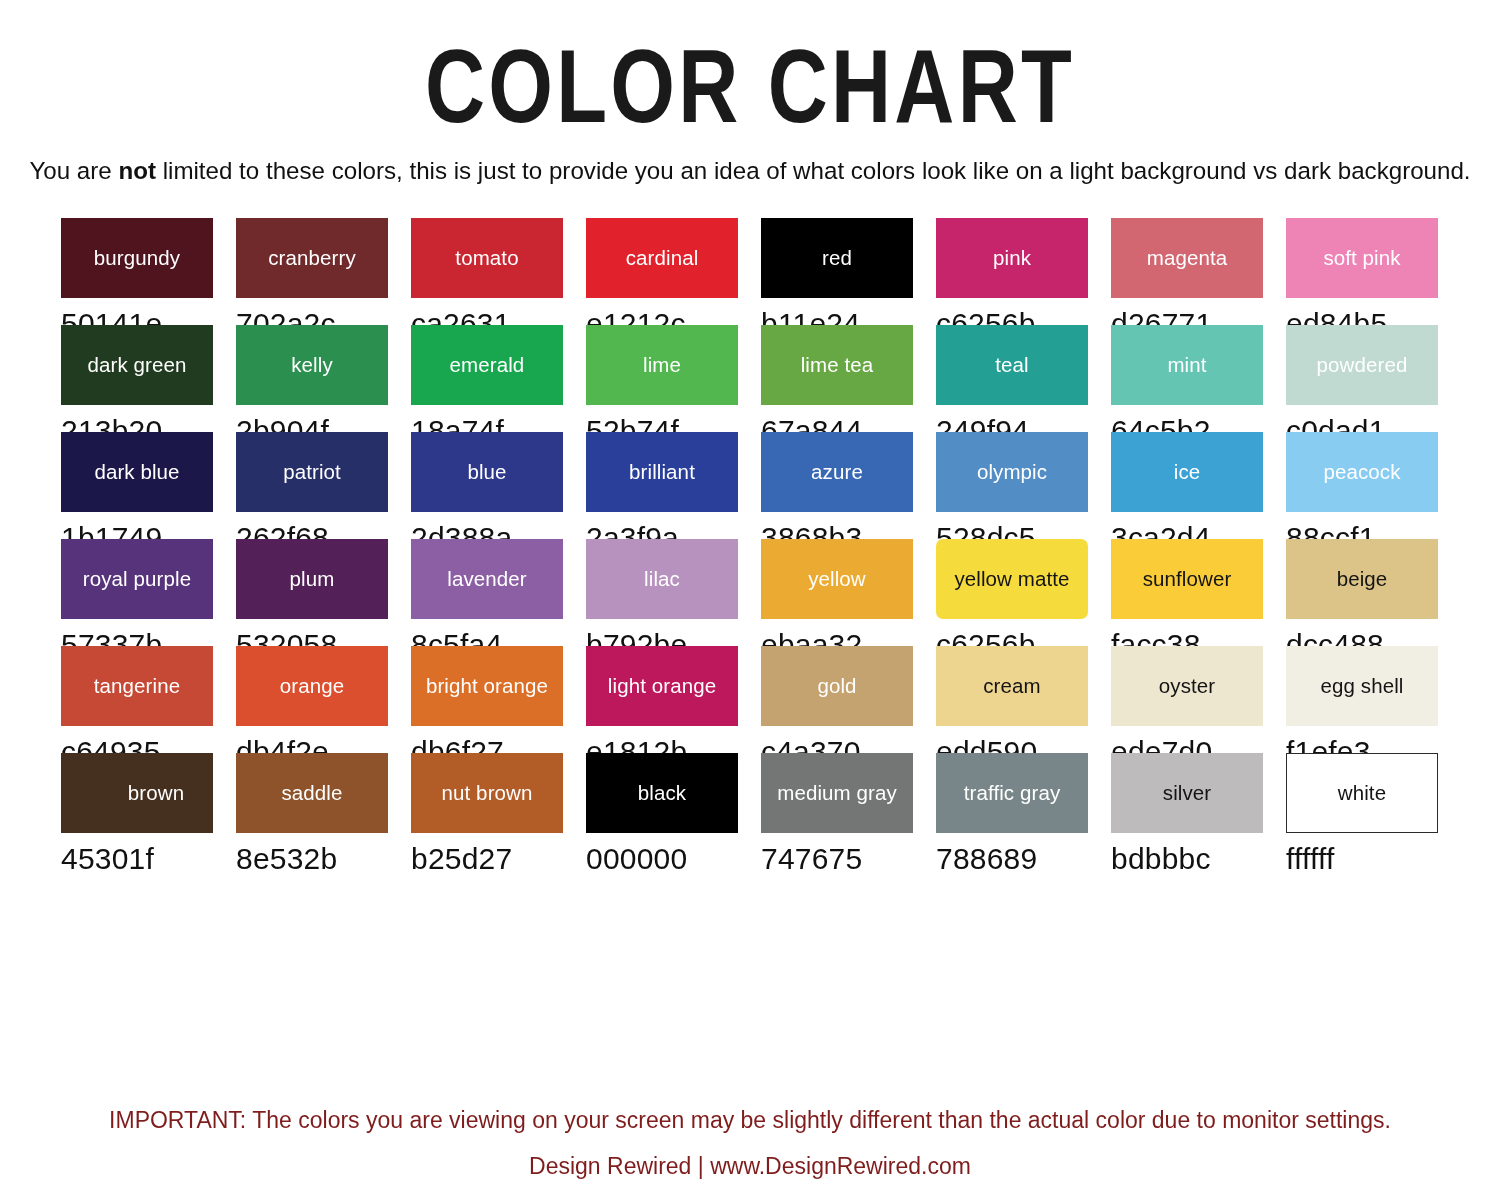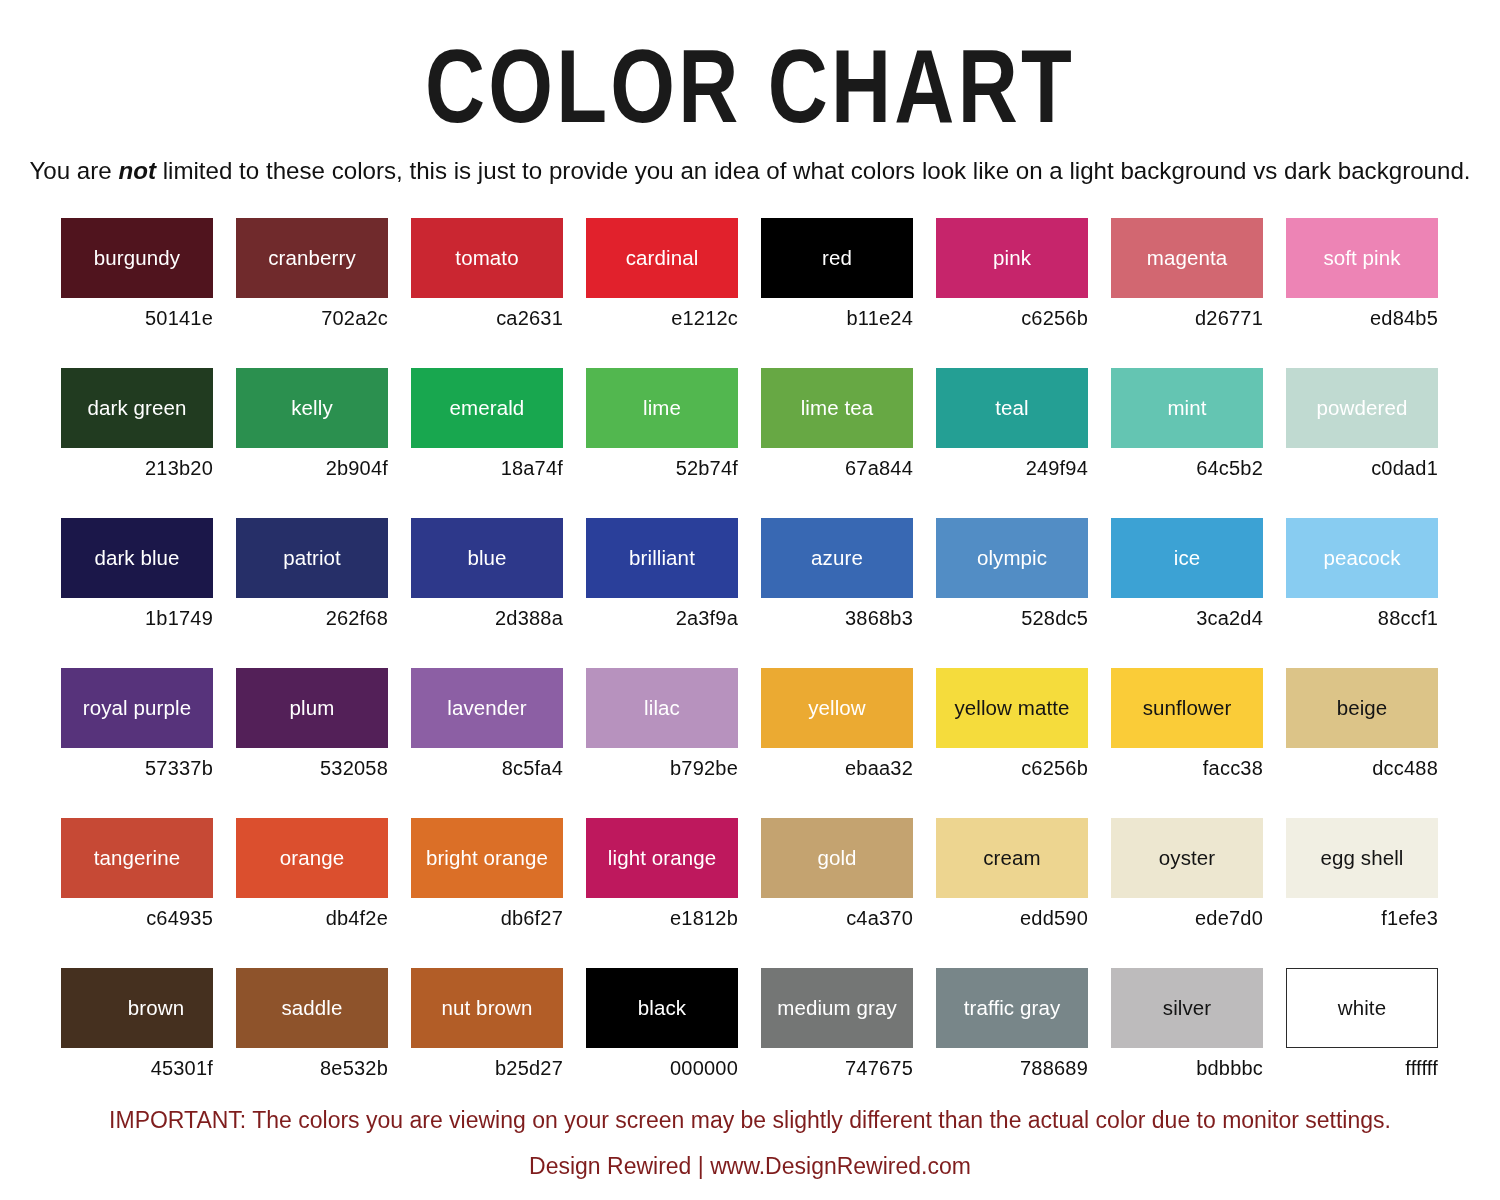--- a/index.html
+++ b/index.html
@@ -42,33 +42,33 @@
   .subtitle {
     text-align: center;
     font-size: 24.5px;
     line-height: 1.1;
     color: #111111;
     margin: 0;
     padding-top: 20px;
     white-space: nowrap;
     transform: scaleX(0.985);
   }
-  .subtitle b { font-weight: 700; font-style: italic; }
+  .subtitle b { font-weight: 700; }
 
   
   .grid {
     position: absolute;
     left: 61px;
     top: 218px;
     width: 1379px;
   }
   .row {
     display: flex;
     gap: 23px;
-    height: 150px;
+    height: 107px;
   }
   .cell {
     width: 152px;
     flex: 0 0 152px;
   }
   .swatch {
     width: 152px;
     height: 80px;
     box-sizing: border-box;
     display: flex;
@@ -83,22 +83,22 @@
     font-size: 20.5px;
     line-height: 1.05;
     letter-spacing: 0.1px;
     padding: 0 3px;
     white-space: nowrap;
   }
   .swatch-label.light { color: #ffffff; }
   .swatch-label.dark  { color: #141414; }
 
   .hex {
-    text-align: right;
-    font-size: 20px;
+    text-align: left;
+    font-size: 30px;
     color: #111111;
     padding-top: 9px;
     letter-spacing: 0.2px;
   }
 
   
   .footer {
     position: absolute;
     left: 0;
     right: 0;
@@ -303,21 +303,21 @@
           </div>
           <div class="hex">b792be</div>
         </div>
         <div class="cell">
           <div class="swatch" style="background: rgb(235, 170, 50);">
             <span class="swatch-label light">yellow</span>
           </div>
           <div class="hex">ebaa32</div>
         </div>
         <div class="cell">
-          <div class="swatch" style="background: rgb(245, 220, 60);">
+          <div class="swatch" style="background: rgb(245, 220, 60); border-radius: 7px;">
             <span class="swatch-label dark">yellow matte</span>
           </div>
           <div class="hex">c6256b</div>
         </div>
         <div class="cell">
           <div class="swatch" style="background: rgb(250, 204, 56);">
             <span class="swatch-label dark">sunflower</span>
           </div>
           <div class="hex">facc38</div>
         </div>

